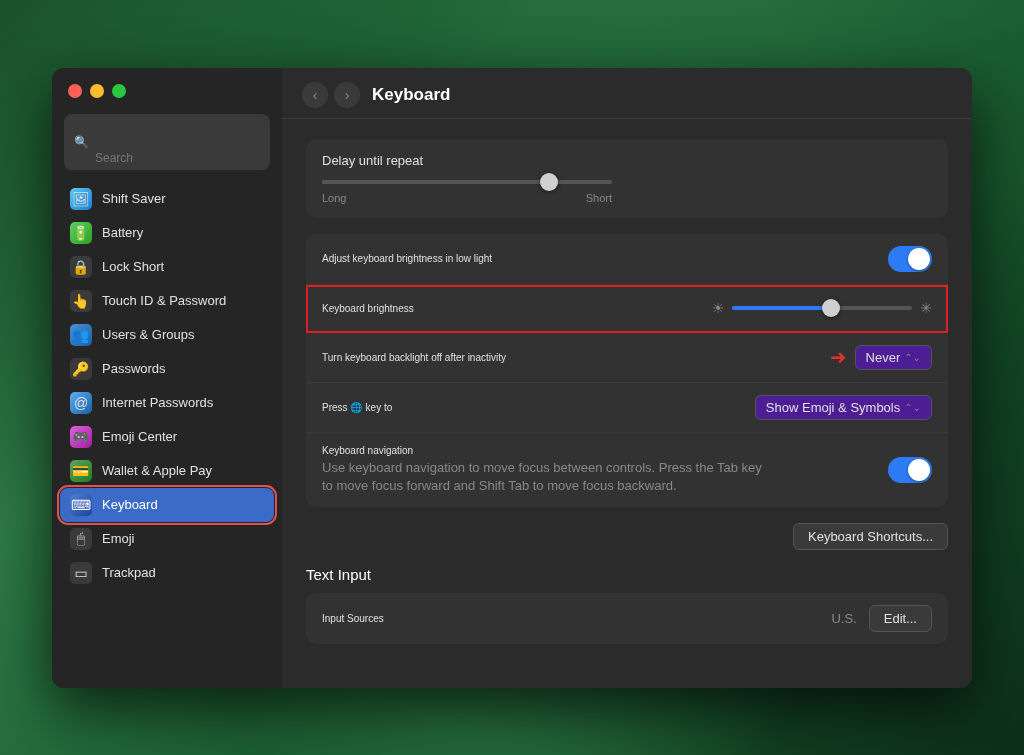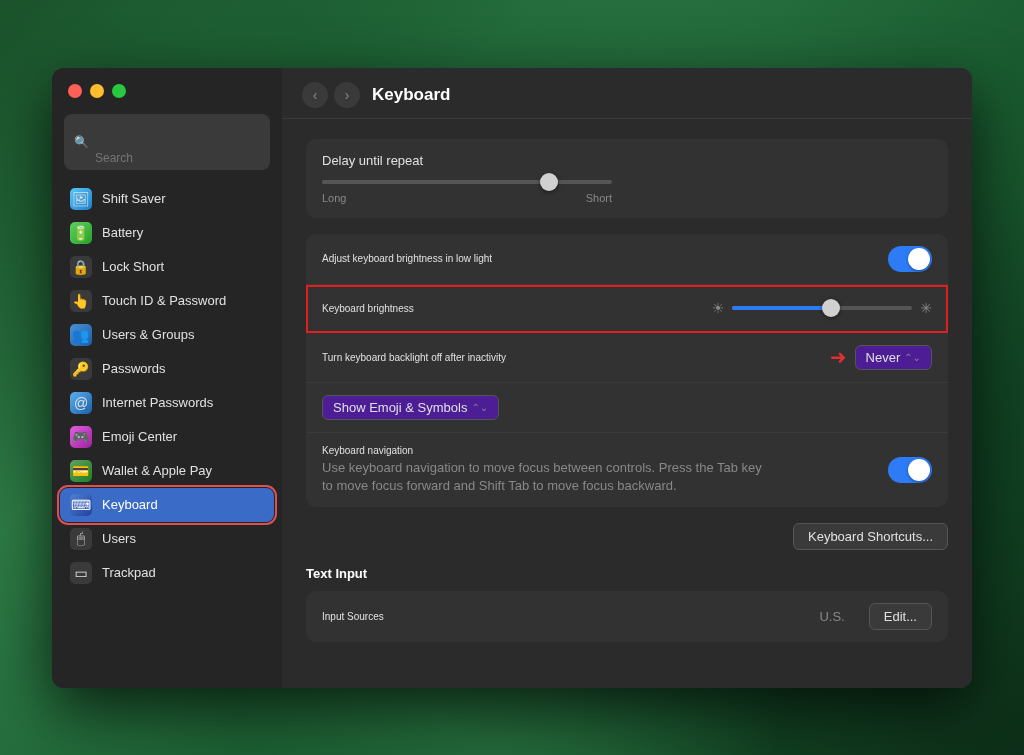--- a/index.html
+++ b/index.html
@@ -183,21 +183,20 @@
     .settings-row {
       display: flex;
       align-items: center;
       padding: 12px 16px;
       border-bottom: 1px solid #3a3a3a;
       min-height: 48px;
     }
 
     .settings-row:last-child {
       border-bottom: none;
-      gap: 12px;
     }
 
     .row-label {
       color: #e0e0e0;
       font-size: 10px;
       flex: 1;
     }
 
     .row-sublabel {
       color: #888;
@@ -370,22 +369,22 @@
       border: 1px solid #555;
       border-radius: 6px;
       padding: 5px 14px;
       color: #e0e0e0;
       font-size: 13px;
       cursor: pointer;
     }
 
     .text-input-section-label {
       color: #fff;
-      font-size: 13px;
-      font-weight: 700;
+      font-size: 15px;
+      font-weight: 400;
       margin-bottom: 10px;
     }
 
     
     .icon-screen-saver { background: linear-gradient(135deg, #5bc8f5, #1e7fce); }
     .icon-battery { background: linear-gradient(135deg, #60d060, #28a028); }
     .icon-lock { background: #3a3a3a; }
     .icon-touch-id { background: #3a3a3a; }
     .icon-users { background: linear-gradient(135deg, #4a90d9, #1a5fa8); }
     .icon-passwords { background: #3a3a3a; }
@@ -452,21 +451,21 @@
         <div class="sidebar-item">
       <div class="sidebar-item-icon icon-wallet">💳</div>
       <span>Wallet &amp; Apple Pay</span>
     </div>
         <div class="sidebar-item active">
       <div class="sidebar-item-icon icon-keyboard">⌨</div>
       <span>Keyboard</span>
     </div>
         <div class="sidebar-item">
       <div class="sidebar-item-icon icon-mouse">🖱</div>
-      <span>Users</span>
+      <span>Emoji</span>
     </div>
         <div class="sidebar-item">
       <div class="sidebar-item-icon icon-trackpad">▭</div>
       <span>Trackpad</span>
     </div>
       </div>
   </div>
 
   <div class="main-content">
     <div class="titlebar">
@@ -519,20 +518,21 @@
         <div class="settings-row">
           <span class="row-label">Turn keyboard backlight off after inactivity</span>
           <span class="arrow-annotation">➜</span>
           <div class="dropdown">
             <span>Never</span>
             <span class="dropdown-arrow">⌃⌄</span>
           </div>
         </div>
 
         <div class="settings-row">
+          <span class="row-label">Press 🌐 key to</span>
           <div class="dropdown">
             <span>Show Emoji &amp; Symbols</span>
             <span class="dropdown-arrow">⌃⌄</span>
           </div>
         </div>
 
         <div class="settings-row">
           <div style="flex:1">
             <div class="row-label">Keyboard navigation</div>
             <div class="row-sublabel">Use keyboard navigation to move focus between controls. Press the Tab key<br>to move focus forward and Shift Tab to move focus backward.</div>

